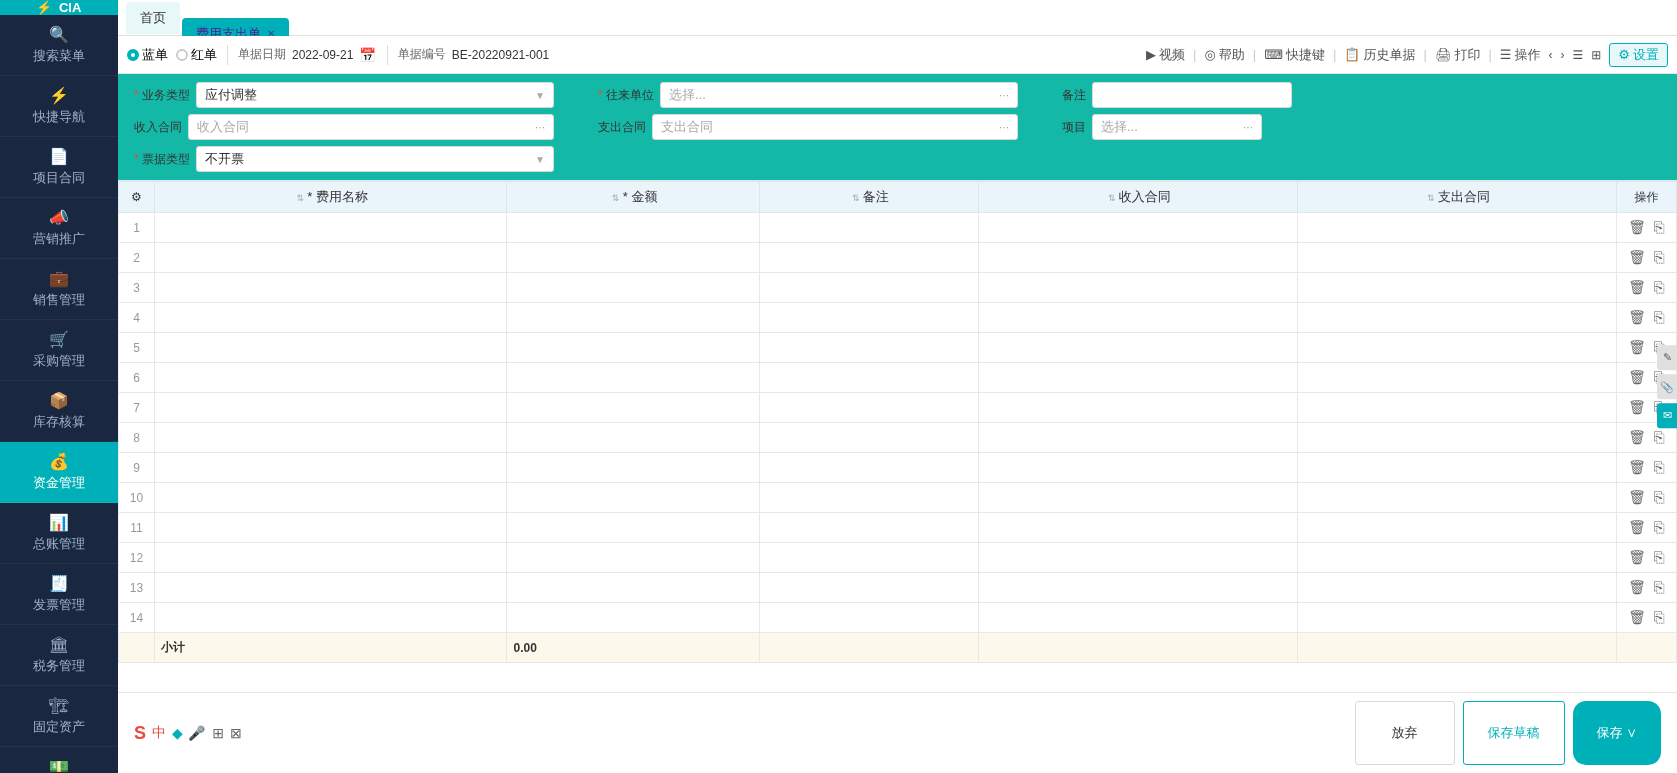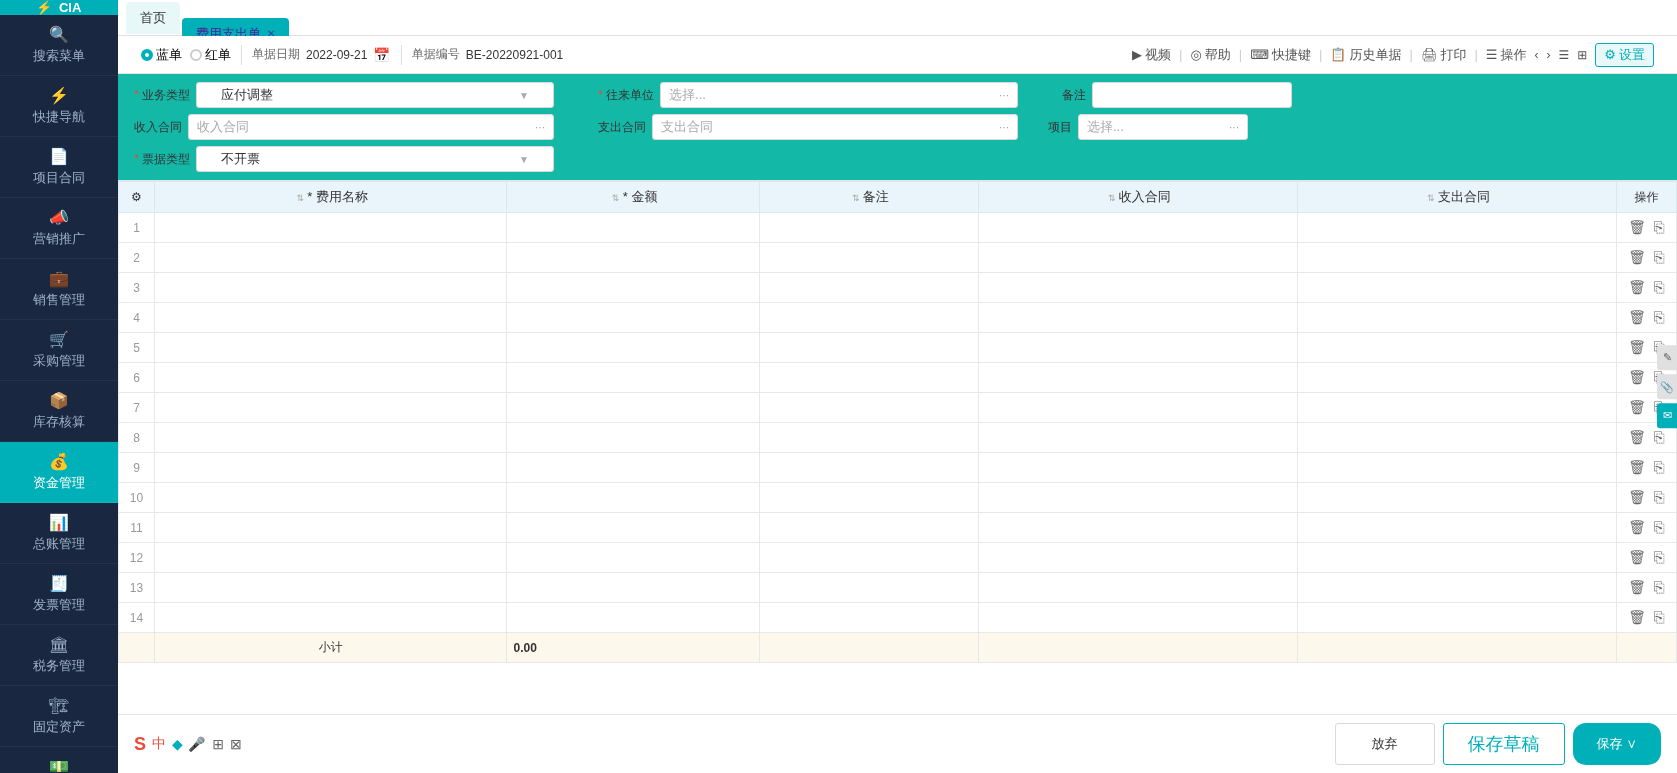--- a/index.html
+++ b/index.html
@@ -76,21 +76,21 @@
     }
     .tab .close-btn { font-size: 10px; cursor: pointer; opacity: 0.8; }
     .tab.home { background: #e8f7f8; color: #333; }
 
     
     .toolbar {
       display: flex;
       align-items: center;
       background: #fff;
       border-bottom: 1px solid #e5e5e5;
-      padding: 4px 23px;
+      padding: 4px 9px;
       gap: 6px;
       flex-wrap: nowrap;
       height: 38px;
     }
     .radio-group { display: flex; align-items: center; gap: 8px; }
     .radio-item { display: flex; align-items: center; gap: 3px; cursor: pointer; font-size: 12px; }
     .radio-dot-blue { width: 12px; height: 12px; border-radius: 50%; border: 2px solid #00b0b9; background: #00b0b9; display: flex; align-items: center; justify-content: center; }
     .radio-dot-blue::after { content: ''; width: 4px; height: 4px; background: white; border-radius: 50%; }
     .radio-dot-red { width: 12px; height: 12px; border-radius: 50%; border: 2px solid #ccc; }
     .toolbar-sep { height: 20px; width: 1px; background: #ddd; margin: 0 4px; }
@@ -110,21 +110,21 @@
       gap: 6px;
     }
     .form-row { display: flex; align-items: center; gap: 4px; flex-wrap: nowrap; }
     .form-field { display: flex; align-items: center; gap: 6px; flex: 1; min-width: 0; }
     .form-field-label { color: #333; font-size: 12px; white-space: nowrap; }
     .required::before { content: '* '; color: #e74c3c; }
     .form-select {
       flex: 1;
       border: 1px solid #d9d9d9;
       border-radius: 3px;
-      padding: 3px 24px;
+      padding: 3px 8px;
       font-size: 12px;
       color: #333;
       background: #fff;
       display: flex;
       align-items: center;
       justify-content: space-between;
       min-height: 26px;
     }
     .form-input {
       flex: 1;
@@ -185,21 +185,21 @@
       background: #fff;
       border-top: 1px solid #e5e5e5;
       padding: 8px 16px;
       display: flex;
       align-items: center;
       justify-content: space-between;
     }
     .brand-icons { display: flex; align-items: center; gap: 6px; }
     .action-buttons { display: flex; gap: 8px; }
     .btn-discard { padding: 6px 36px; border: 1px solid #d9d9d9; background: #fff; color: #333; border-radius: 3px; cursor: pointer; font-size: 13px; }
-    .btn-draft { padding: 8px 24px; border: 1px solid #00b0b9; background: #fff; color: #00b0b9; border-radius: 3px; cursor: pointer; font-size: 18px; }
+    .btn-draft { padding: 22px 24px; border: 1px solid #00b0b9; background: #fff; color: #00b0b9; border-radius: 3px; cursor: pointer; font-size: 13px; }
     .btn-save { padding: 6px 24px; border: none; background: #00b0b9; color: #fff; border-radius: 13px; cursor: pointer; font-size: 13px; display: flex; align-items: center; gap: 4px; }
 
     
     .right-edge {
       position: fixed;
       right: 0;
       top: 50%;
       transform: translateY(-50%);
       display: flex;
       flex-direction: column;
@@ -393,21 +393,21 @@
           <span class="form-input-dots">···</span>
         </div>
       </div>
       <div class="form-field" style="max-width:420px;margin-left:40px;">
         <span class="form-field-label">支出合同</span>
         <div class="form-input">
           <span style="color:#aaa;">支出合同</span>
           <span class="form-input-dots">···</span>
         </div>
       </div>
-      <div class="form-field" style="max-width:200px;margin-left:26px;">
+      <div class="form-field" style="max-width:200px;margin-left:40px;">
         <span class="form-field-label">项目</span>
         <div class="form-input">
           <span style="color:#aaa;">选择...</span>
           <span class="form-input-dots">···</span>
         </div>
       </div>
     </div>
 
     <div class="form-row">
       <div class="form-field" style="max-width:420px;">
@@ -612,21 +612,21 @@
       <td></td>
       <td></td>
       <td></td>
       <td class="ops-cell">
         <button class="icon-btn" title="删除">🗑</button>
         <button class="icon-btn" title="复制">⎘</button>
       </td>
     </tr>
           <tr class="subtotal-row">
     <td></td>
-    <td class="subtotal-label" style="text-align:center;">小计</td>
+    <td class="subtotal-label" style="text-align:left;font-weight:bold;">小计</td>
     <td class="subtotal-value">0.00</td>
     <td></td>
     <td></td>
     <td></td>
     <td></td>
   </tr>
         </tbody>
     </table>
   </div>
 

